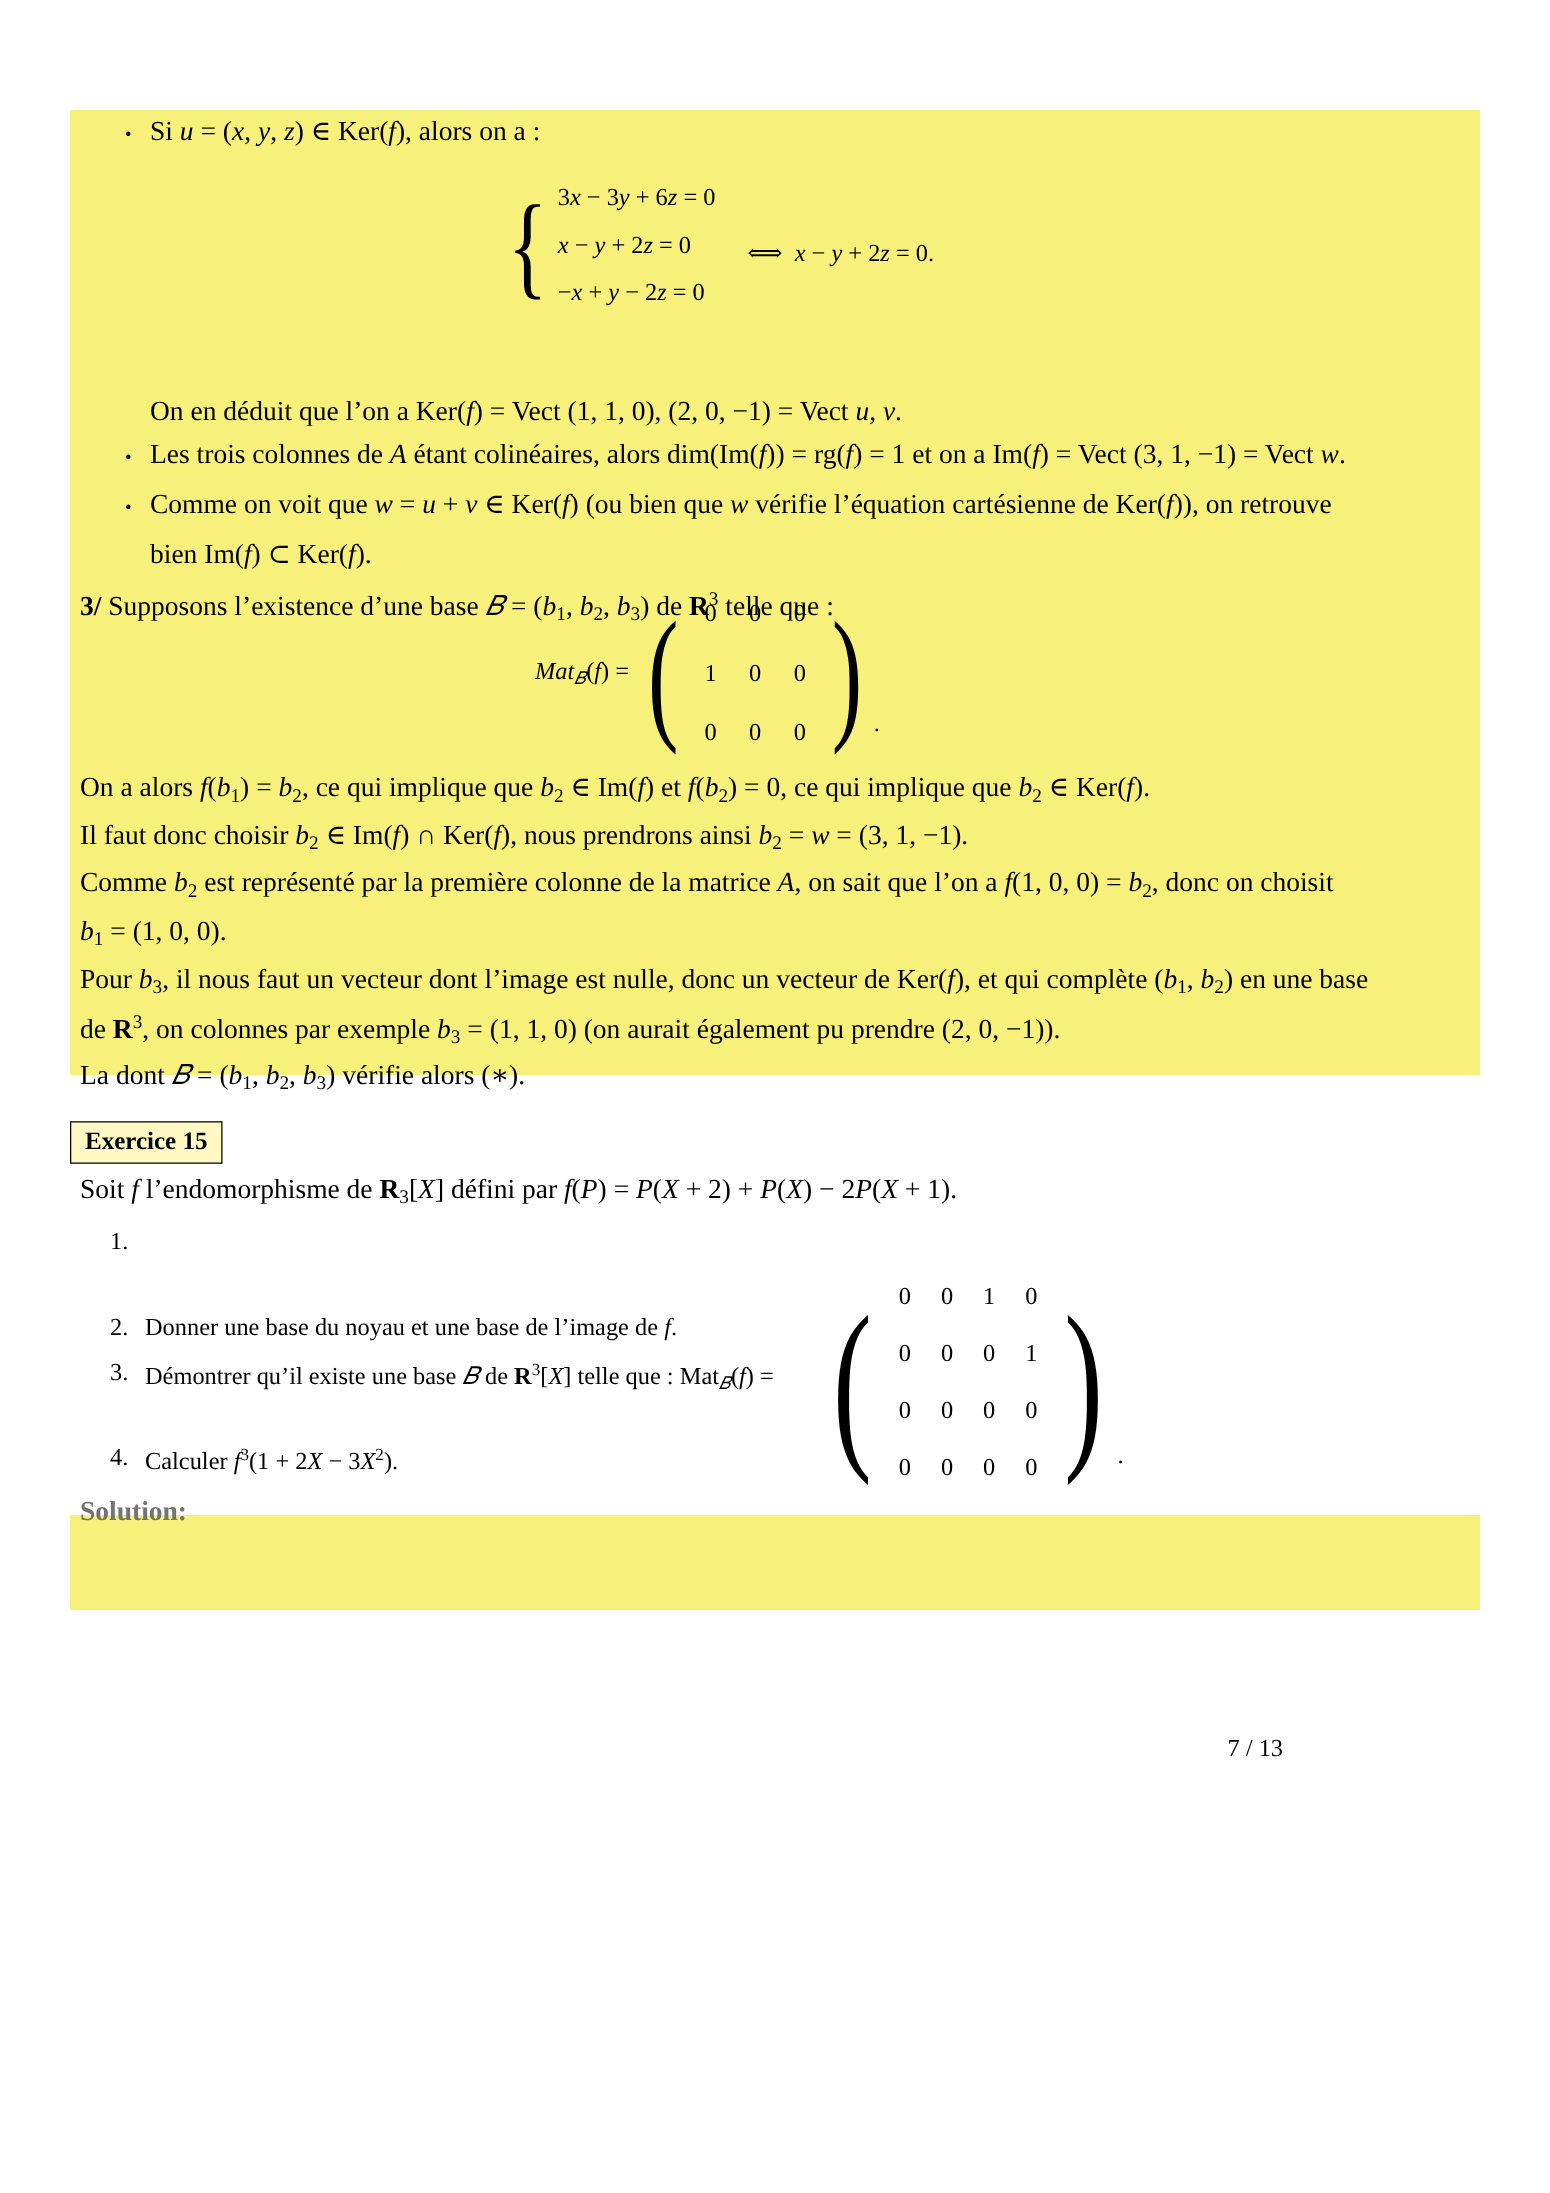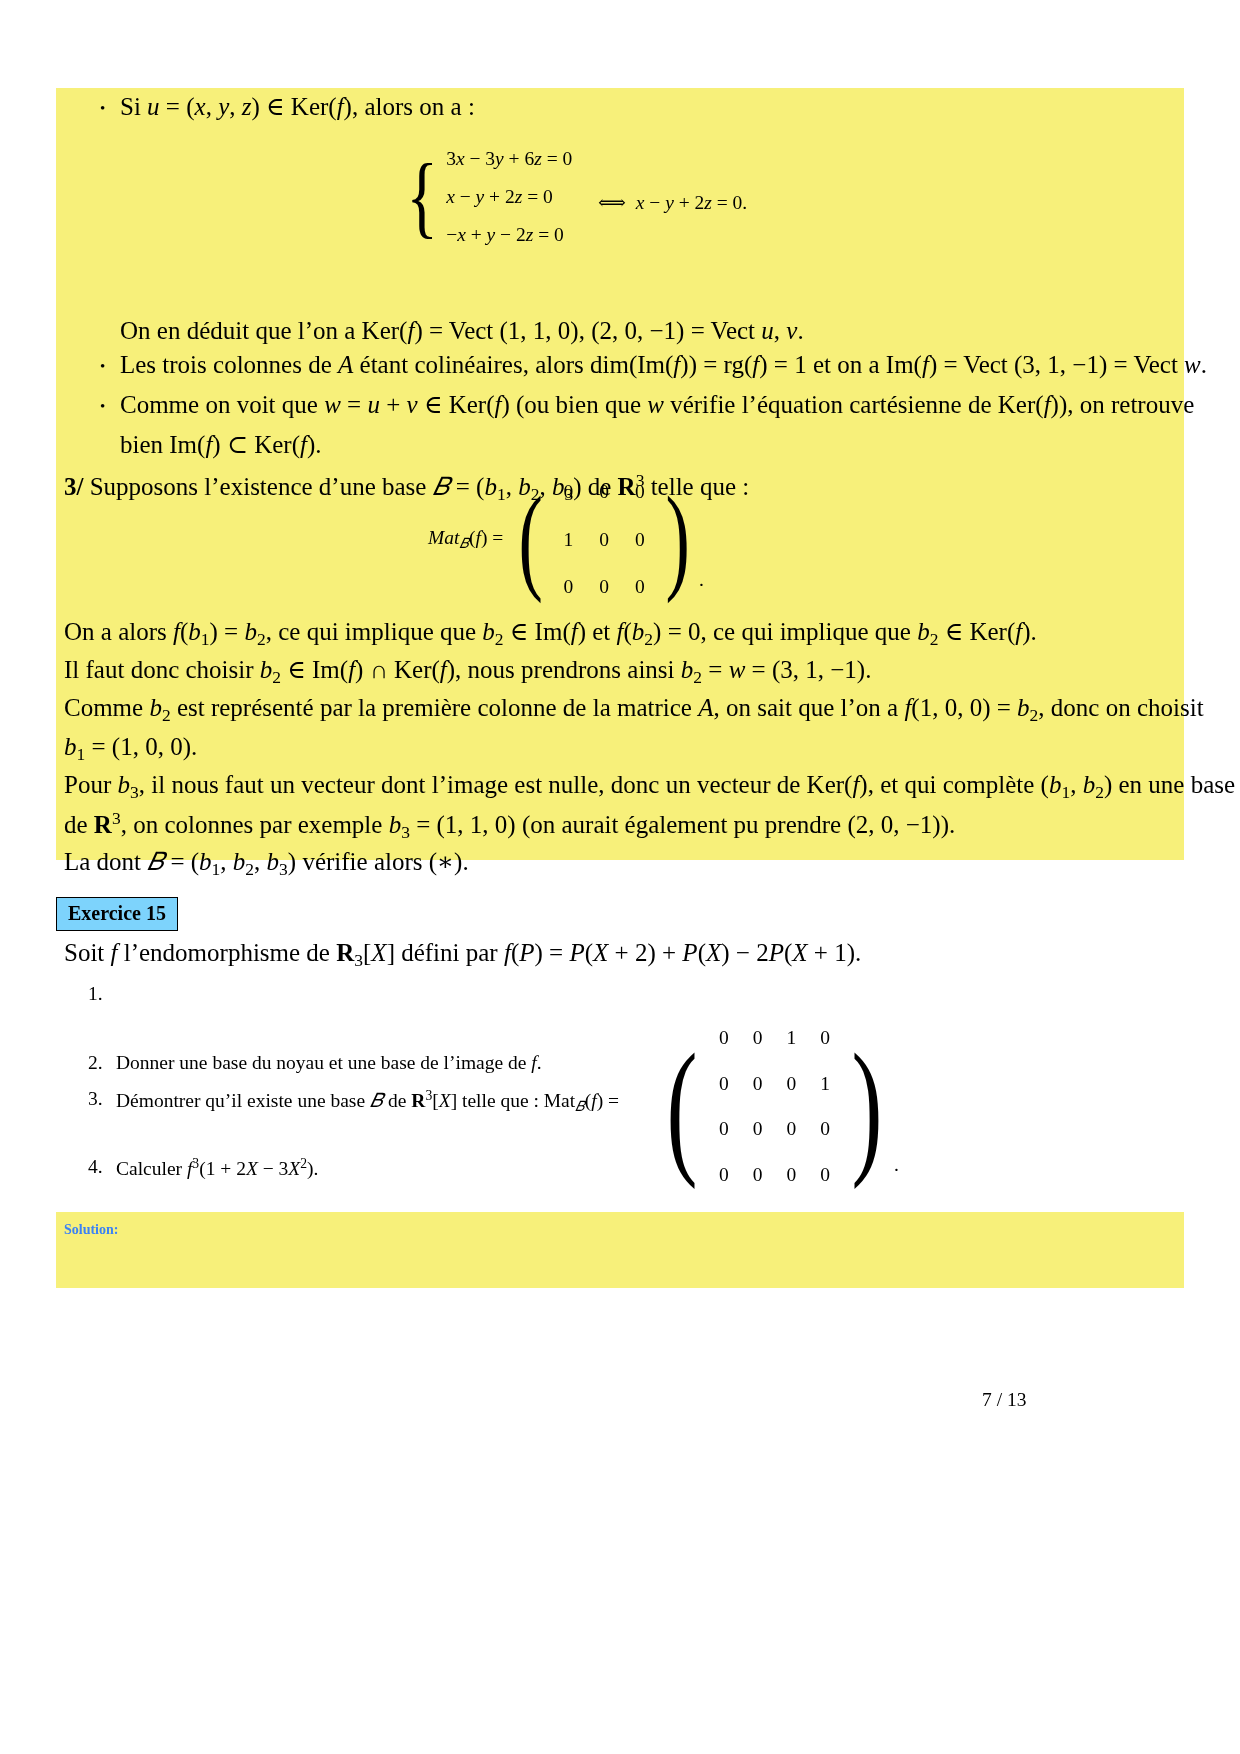--- a/index.html
+++ b/index.html
@@ -37,21 +37,21 @@
     left: 56px;
     top: 1212px;
     width: 1128px;
     height: 76px;
   }
 
   
   .line {
     position: absolute;
     white-space: nowrap;
-    font-size: 25px;
+    font-size: 22px;
     line-height: 1;
   }
   .bullet {
     position: absolute;
     font-size: 15px;
     line-height: 1;
   }
   i.v { font-style: italic; font-family: "Liberation Serif", serif; }
   .rm { font-style: normal; }
   .bf { font-weight: bold; font-style: normal; }
@@ -160,31 +160,31 @@
   
   #exercise-box {
     position: absolute;
     left: 56px;
     top: 897px;
     border: 1.6px solid #000;
     padding: 5px 11px 7px 11px;
     font-size: 20px;
     font-weight: bold;
     line-height: 1;
-    background: #7dd3fc;
+    background: #fef9c3;
   }
 
   
   #solution-label {
     position: absolute;
     left: 64px;
-    top: 1222px;
-    color: #3b82f6;
+    top: 1196px;
+    color: #737373;
     font-weight: bold;
-    font-size: 14px;
+    font-size: 22px;
   }
 
   
   #page-number {
     position: absolute;
     left: 982px;
     top: 1389px;
     font-size: 19.5px;
   }
 

